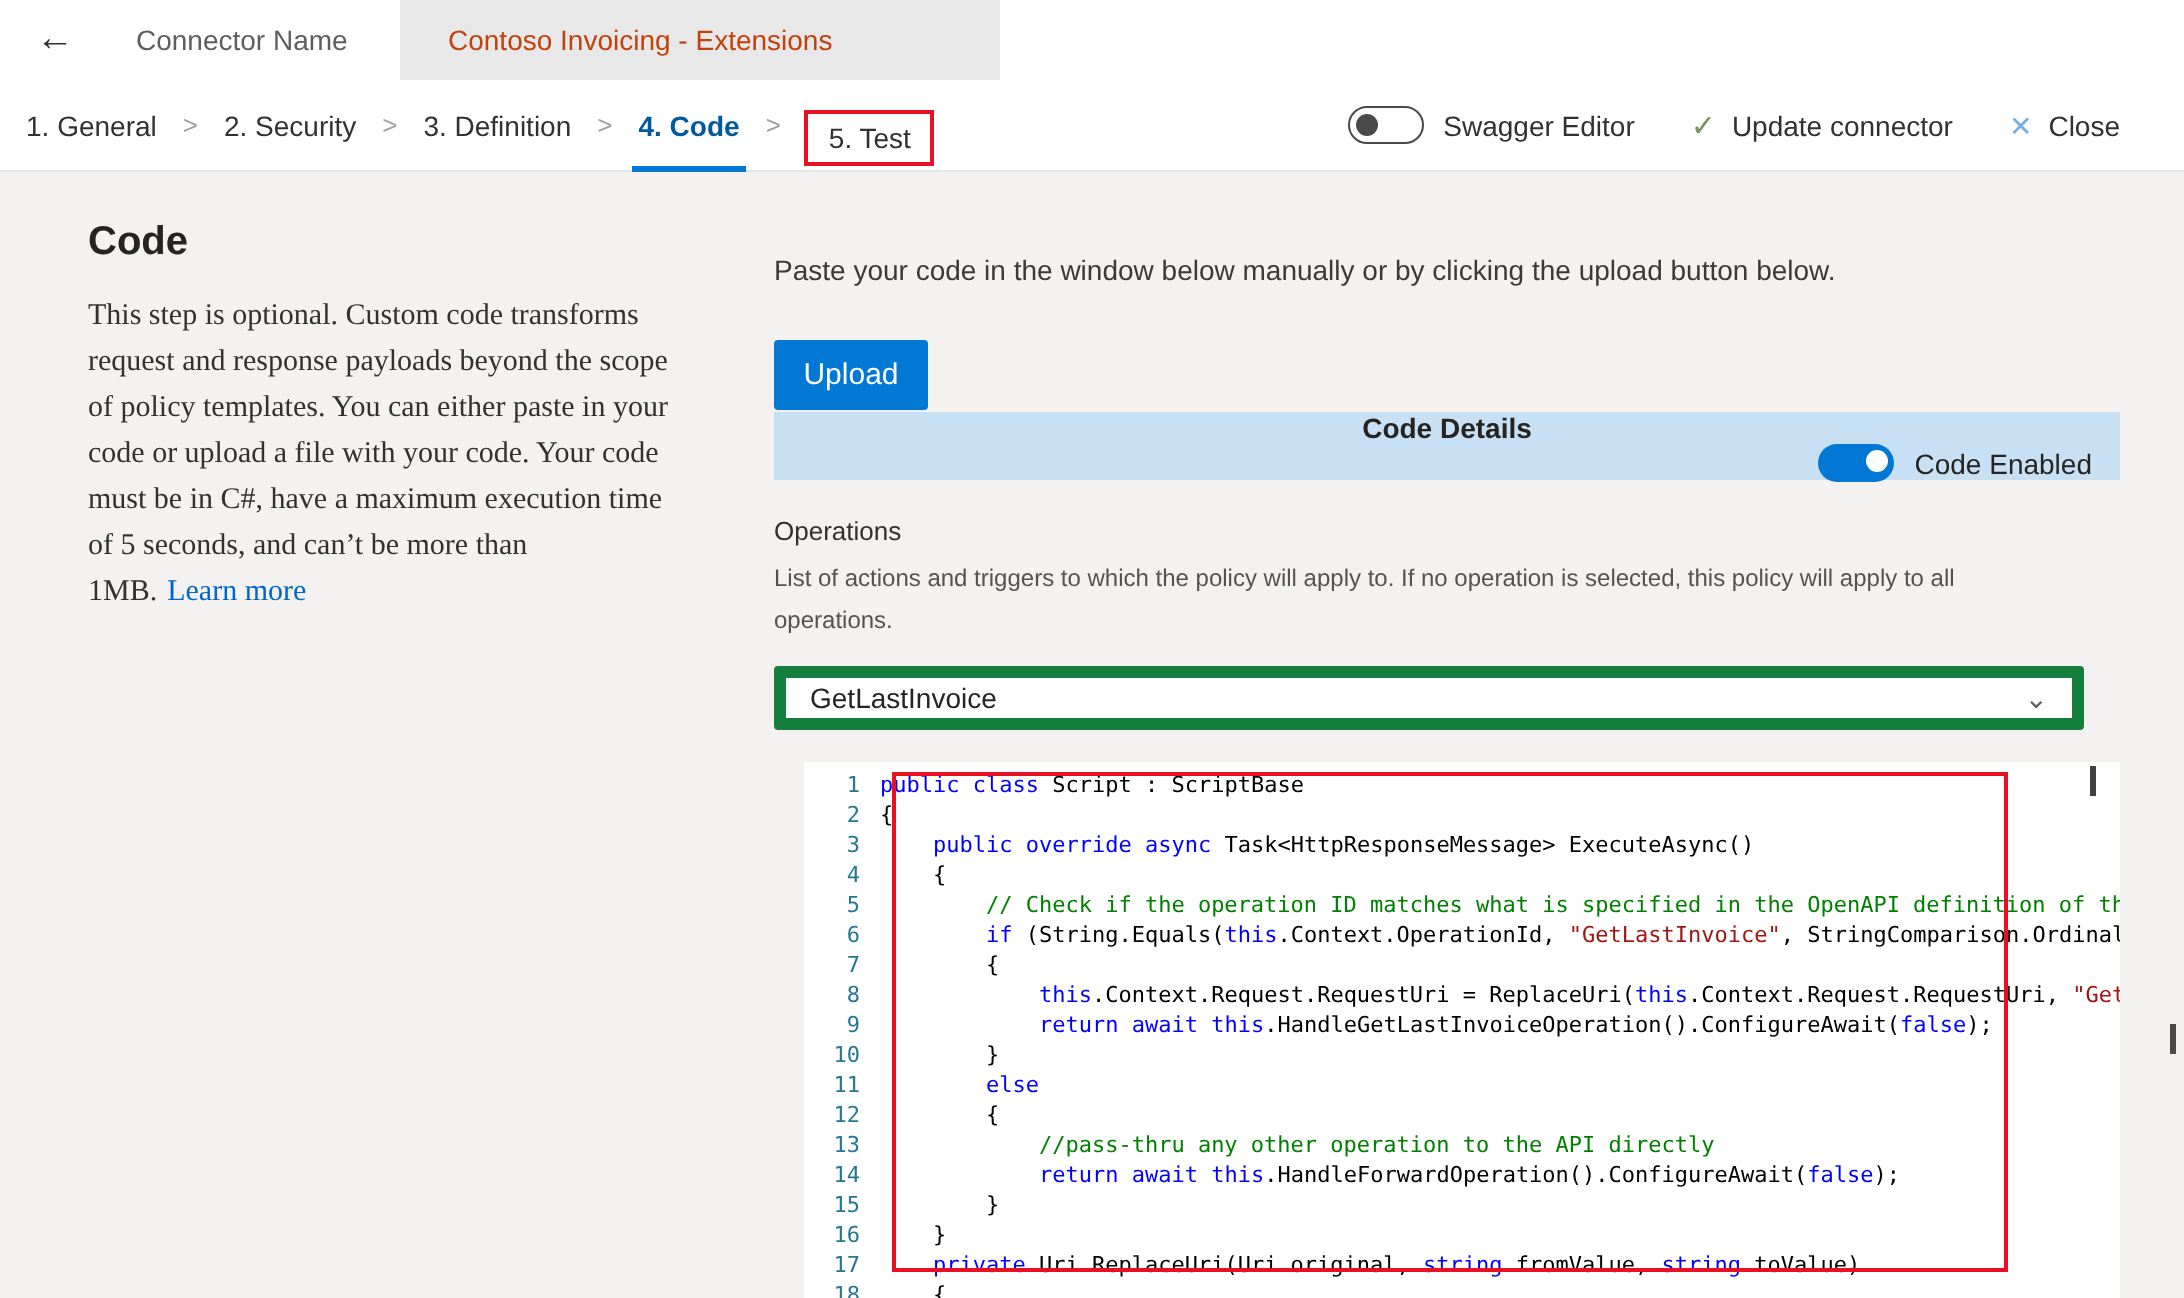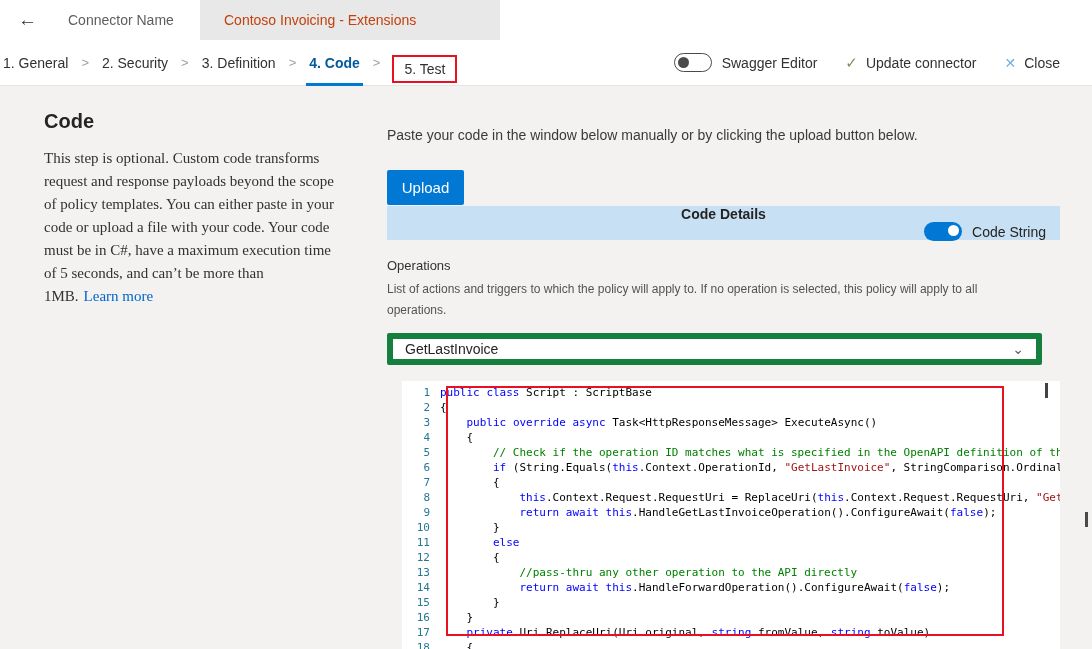--- a/index.html
+++ b/index.html
@@ -11,21 +11,21 @@
   .topbar { position:absolute; left:0; top:0; width:1092px; height:40px; background:#fff; display:flex; align-items:center; }
   .back { position:absolute; left:18px; top:0; height:40px; display:flex; align-items:center;
     font-size:19px; color:#323130; cursor:pointer; }
   .conn-label { position:absolute; left:68px; top:0; height:40px; display:flex; align-items:center;
     font-size:14px; color:#605e5c; }
   .conn-tab { position:absolute; left:200px; top:0; width:300px; height:40px; background:#e8e8e8;
     display:flex; align-items:center; padding-left:24px; font-size:14px; color:#c2410c; cursor:pointer; }
 
   
   .navbar { position:absolute; left:0; top:40px; width:1092px; height:46px; background:#fff;
-    border-bottom:1px solid #e5e5e5; display:flex; align-items:center; }
+    border-bottom:1px solid #e5e5e5; display:flex; align-items:center; padding-left:10px; }
   .step { position:relative; padding:6px 3px; font-size:14px; color:#323130; cursor:pointer; white-space:nowrap; }
   .step.active { color:#005a9e; font-weight:700; }
   .step.active::after { content:""; position:absolute; left:0; right:0; bottom:-9px; height:3px; background:#0078d4; }
   .step.boxed { border:2px solid #e81123; padding:4px 10px; margin-left:2px;margin-top:12px; }
   .sep { font-size:13px; color:#a19f9d; padding:0 10px; }
   .nav-right { margin-left:auto; display:flex; align-items:center; padding-right:32px; }
   .toggle-off { width:38px; height:19px; border:1px solid #4a4a4a; border-radius:10px; position:relative;
     background:#fff; cursor:pointer; flex:0 0 auto; }
   .toggle-off .knob { position:absolute; left:3px; top:3px; width:11px; height:11px; border-radius:50%; background:#4a4a4a; }
   .toggle-on { width:38px; height:19px; border-radius:10px; position:relative; background:#0078d4; cursor:pointer; flex:0 0 auto; }
@@ -128,21 +128,21 @@
     <div class="instruction">Paste your code in the window below manually or by clicking the upload button below.</div>
 
     <button class="upload-btn">Upload</button>
 
     <div class="details-bar">
       <span class="title">Code Details</span>
       <div class="right">
         <div class="toggle-on">
             <span class="knob"></span>
           </div>
-        <span class="lbl">Code String</span>
+        <span class="lbl">Code Enabled</span>
       </div>
     </div>
 
     <div class="ops-label">Operations</div>
     <div class="ops-desc">List of actions and triggers to which the policy will apply to. If no operation is selected, this policy will apply to all operations.</div>
 
     <div class="dropdown">
       <span>GetLastInvoice</span>
       <span class="chev">⌄</span>
     </div>

